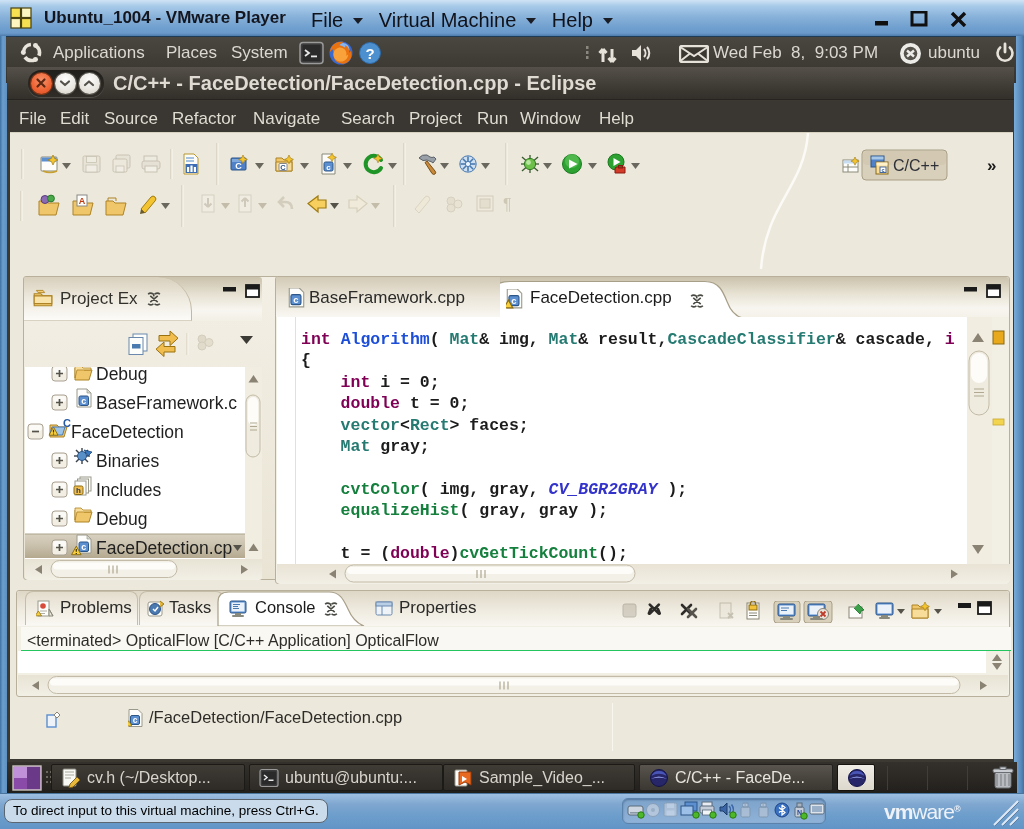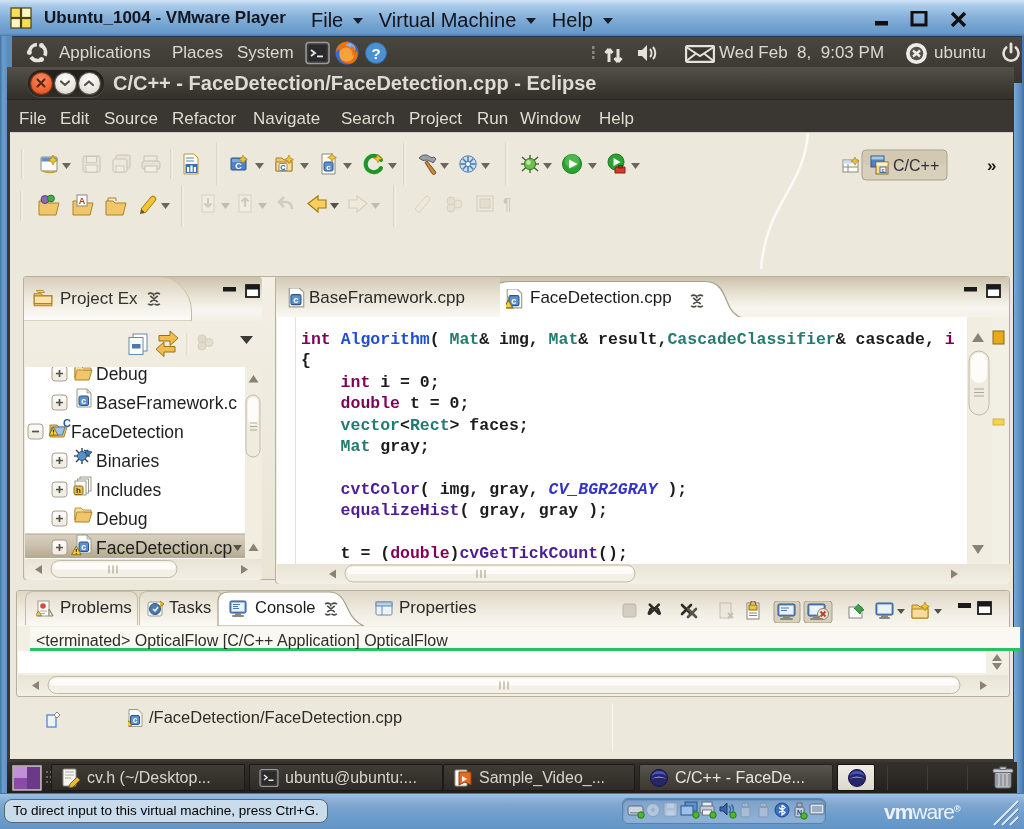--- a/index.html
+++ b/index.html
@@ -10,21 +10,21 @@
 #vmtitle { position:absolute; left:0; top:0; width:1024px; height:36px;
   background:linear-gradient(#cfe3f5 0%, #a6c9e8 18%, #85afd8 50%, #6f9fce 78%, #6b9aca 92%, #4c7cab 100%); }
 #vmtitle .logo { position:absolute; left:10px; top:7px; width:22px; height:22px; }
 #vmtitle .ttl { position:absolute; left:44px; top:8px; font-size:17px; font-weight:bold; color:#14161f; letter-spacing:0px; }
 #vmtitle .menus { position:absolute; left:311px; top:9px; font-size:20px; color:#10121a; }
 #vmtitle .menus span { margin-right:10px; }
 .dropar { display:inline-block; width:0; height:0; border-left:5px solid transparent; border-right:5px solid transparent; border-top:6px solid #1a1c24; vertical-align:middle; margin:0 14px 2px 0; }
 #vmctl { position:absolute; left:868px; top:11px; color:#000; }
 
 
-#upanel { position:absolute; left:12px; top:36px; width:1010px; height:47px;
+#upanel { position:absolute; left:6px; top:36px; width:1010px; height:47px;
   background:linear-gradient(#4a4741 0%, #413e38 45%, #37342f 100%); border-top:1px solid #1e3c58;}
 #upanel .mtxt { color:#dcd8d1; font-size:17px; }
 
 
 #vmleft { position:absolute; left:0; top:36px; width:7px; height:757px; background:linear-gradient(90deg,#3f72a4,#6b9dcd 40%,#5e90c2); }
 #vmright { position:absolute; right:0; top:36px; width:10px; height:757px; background:linear-gradient(90deg,#79abd9,#5788ba 70%,#3f72a4); }
 
 
 #desktop { position:absolute; left:7px; top:67px; width:1007px; height:695px; background:#2d2a26; }
 
@@ -36,21 +36,21 @@
   background:linear-gradient(#211f1b,#302d28); box-shadow:0 1px 0 rgba(255,255,255,.14); }
 .cbtn { position:absolute; top:6px; width:21px; height:21px; border-radius:50%; }
 #etitle .ttl { position:absolute; left:106px; top:5px; font-size:20px; font-weight:bold; color:#dfdbd3; }
 #emenu { position:absolute; left:0; top:34px; width:100%; height:31px; background:#3a3631; color:#dfdcd2; font-size:17px; }
 #emenu span { position:absolute; top:8px; }
 
 
 #ebody { position:absolute; left:3px; top:65px; width:1003px; height:627px; background:#ece8db; }
 #code .kw { color:#7f0055; font-weight:700; }
 #code .ty { color:#257a72; }
-#code .fn { color:#4c1d95; font-weight:700; }
+#code .fn { color:#15803d; font-weight:700; }
 #code .mc { color:#3333cc; font-style:italic; }
 #code b { color:#1d4ed8; }
 
 
 #taskbar { position:absolute; left:7px; top:762px; width:1010px; height:31px; background:linear-gradient(#34312c,#2a2723 60%,#211f1c); }
 .task { position:absolute; top:2px; height:27px; background:linear-gradient(#3f3c36,#2e2b27); border:1px solid #1c1a17; border-radius:2px; color:#d8d4cc; font-size:16px; }
 
 
 #vmstatus { position:absolute; left:0; top:793px; width:1024px; height:36px;
   background:linear-gradient(#9dc0e2 0%, #7fa6cf 30%, #6d9ecc 60%, #6295c6 100%); border-top:1px solid #49759f;}
@@ -739,21 +739,21 @@
               <path d="M0 3 h6 l2 2 h8 v11 h-16 z" fill="#f0c66a" stroke="#ad8325"></path>
               <path d="M0 7 h16 v9 h-16 z" fill="#f7dc9a" stroke="#ad8325"></path>
               <path d="M13 0 l1.4 3 3 1.4 -3 1.4 -1.4 3 -1.4 -3 -3 -1.4 3 -1.4 z" fill="#f4c430" stroke="#a07b10" stroke-width="0.6"></path>
             </g>
             <path d="M322 8 l8 0 -4 5 z" fill="#55524a"></path>
             <rect x="346" y="2" width="13" height="5" fill="#1a1a1a"></rect>
             <rect x="366" y="1" width="13" height="12" fill="#fff" stroke="#1a1a1a" stroke-width="1.8"></rect>
             <rect x="366" y="1" width="13" height="4.5" fill="#1a1a1a"></rect>
           </svg>
 
-          <div style="position:absolute;left:13px;top:36px;width:990px;height:24px;background:#faf8f3;border-bottom:3px solid #22c55e;">
+          <div style="position:absolute;left:4px;top:36px;width:990px;height:24px;background:#faf8f3;border-bottom:1px solid #22c55e;">
             <span style="position:absolute;left:6px;top:5px;font-size:16px;color:#2e2c28;">&lt;terminated&gt; OpticalFlow [C/C++ Application] OpticalFlow</span>
           </div>
 
           <div style="position:absolute;left:1px;top:60px;width:968px;height:22px;background:#fff;"></div>
           <svg style="position:absolute;left:969px;top:60px" width="23" height="22">
             <path d="M11 3 l5 7 h-10 z" fill="#8a8374"></path>
             <path d="M11 19 l5 -7 h-10 z" fill="#8a8374"></path>
           </svg>
 
           <div style="position:absolute;left:1px;top:84px;width:990px;height:21px;background:linear-gradient(#e8e3d4,#f2efe6);border-radius:0 0 3px 3px;">

